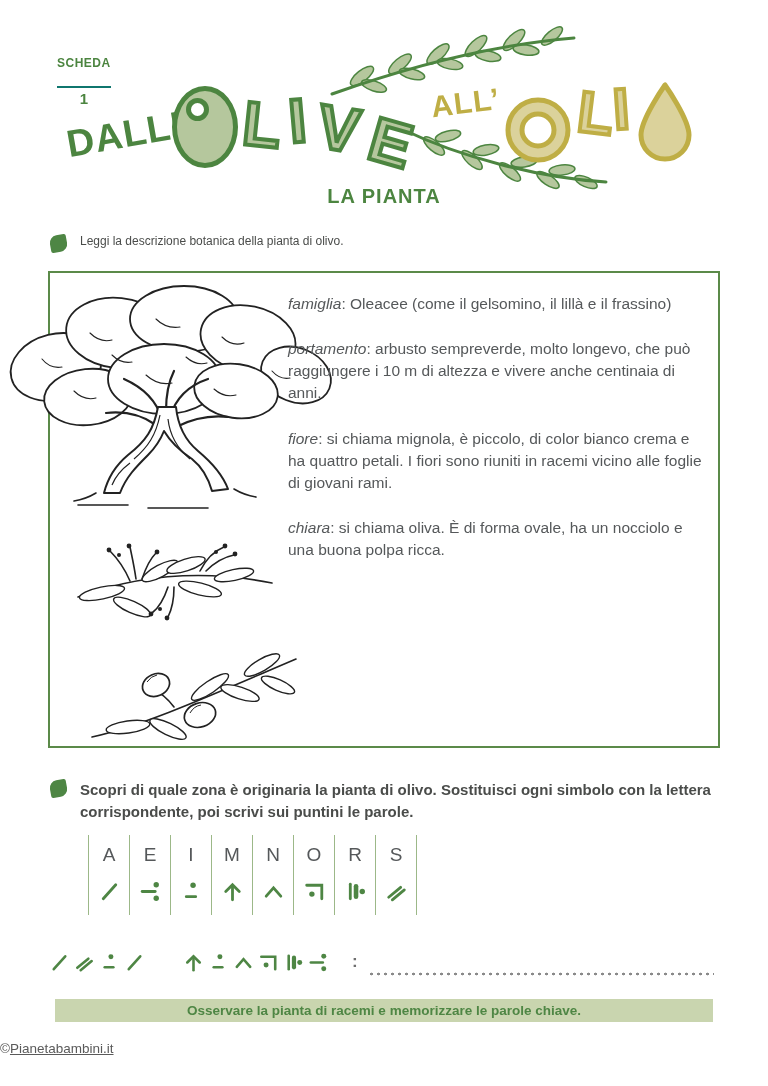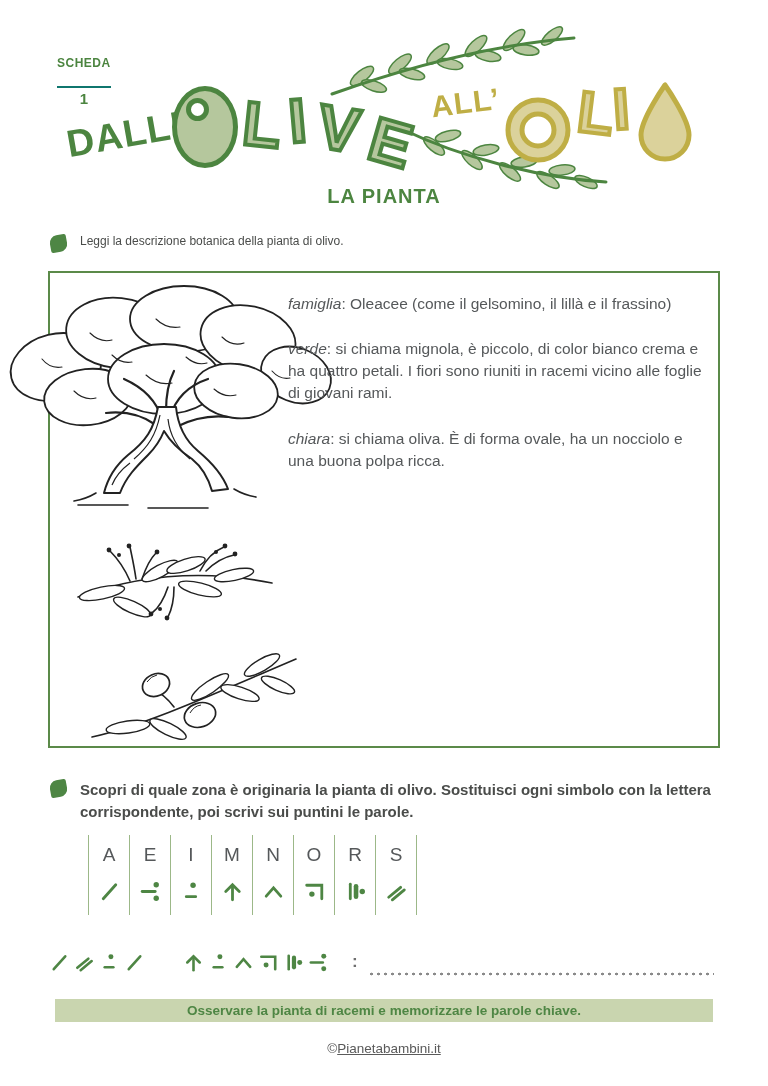--- a/index.html
+++ b/index.html
@@ -75,21 +75,21 @@
   .puzzle-word + .puzzle-word{margin-left:36px;}
   .puzzle-sym .sym{width:23px;height:23px;}
   .puzzle-colon{margin-left:22px;color:#6e6e6e;font-size:17px;font-weight:700;}
   .answer-dots{flex:1;margin-left:10px;height:20px;align-self:flex-end;
                background-image:radial-gradient(circle,#8a8a8a 1.3px,transparent 1.6px);
                background-size:7px 4px;background-repeat:repeat-x;background-position:0 12px;}
 
   
   .note-bar{position:absolute;left:55px;top:999px;width:658px;height:23px;line-height:23px;
             background:#c9d5af;color:#4e8644;font-size:13.5px;font-weight:700;text-align:center;}
-  .copyright{position:absolute;left:0;top:1041px;width:768px;text-align:center;
+  .copyright{position:absolute;left:0;top:1041px;width:768px;text-align:left;
              color:#5a5a5a;font-size:13.5px;}
   .copyright a{color:#5a5a5a;text-decoration:underline;}
 </style>
 </head>
 <body>
 
 <div class="page">
 
   <div class="scheda">
     <div class="lbl">SCHEDA</div>
@@ -258,21 +258,22 @@
         <ellipse cx="114" cy="74" rx="16" ry="12" transform="rotate(-18 114 74)"></ellipse>
       </g>
       <g fill="none" stroke="#222222" stroke-width="1">
         <path d="M61,41 q4,-6 10,-7"></path>
           <path d="M104,72 q4,-7 11,-8"></path>
       </g>
     </svg>
 
     <div class="paragraphs" id="botany-list">
         <p><em>famiglia</em>: Oleacee (come il gelsomino, il lillà e il frassino)</p>
-        <p><em>verde</em>: si chiama mignola, è piccolo, di color bianco crema e ha quattro petali. I fiori sono riuniti in racemi vicino alle foglie di giovani rami.</p>
+        <p><em>portamento</em>: arbusto sempreverde, molto longevo, che può raggiungere i 10 m di altezza e vivere anche centinaia di anni.</p>
+        <p><em>fiore</em>: si chiama mignola, è piccolo, di color bianco crema e ha quattro petali. I fiori sono riuniti in racemi vicino alle foglie di giovani rami.</p>
         <p><em>chiara</em>: si chiama oliva. È di forma ovale, ha un nocciolo e una buona polpa ricca.</p>
       </div>
   </div>
 
   <div class="instr" id="instr2">
     <span class="leaf"></span>
     <span class="txt">Scopri di quale zona è originaria la pianta di olivo. Sostituisci ogni simbolo con la lettera corrispondente, poi scrivi sui puntini le parole.</span>
   </div>
 
   <div class="cipher-table" id="cipher-table">

